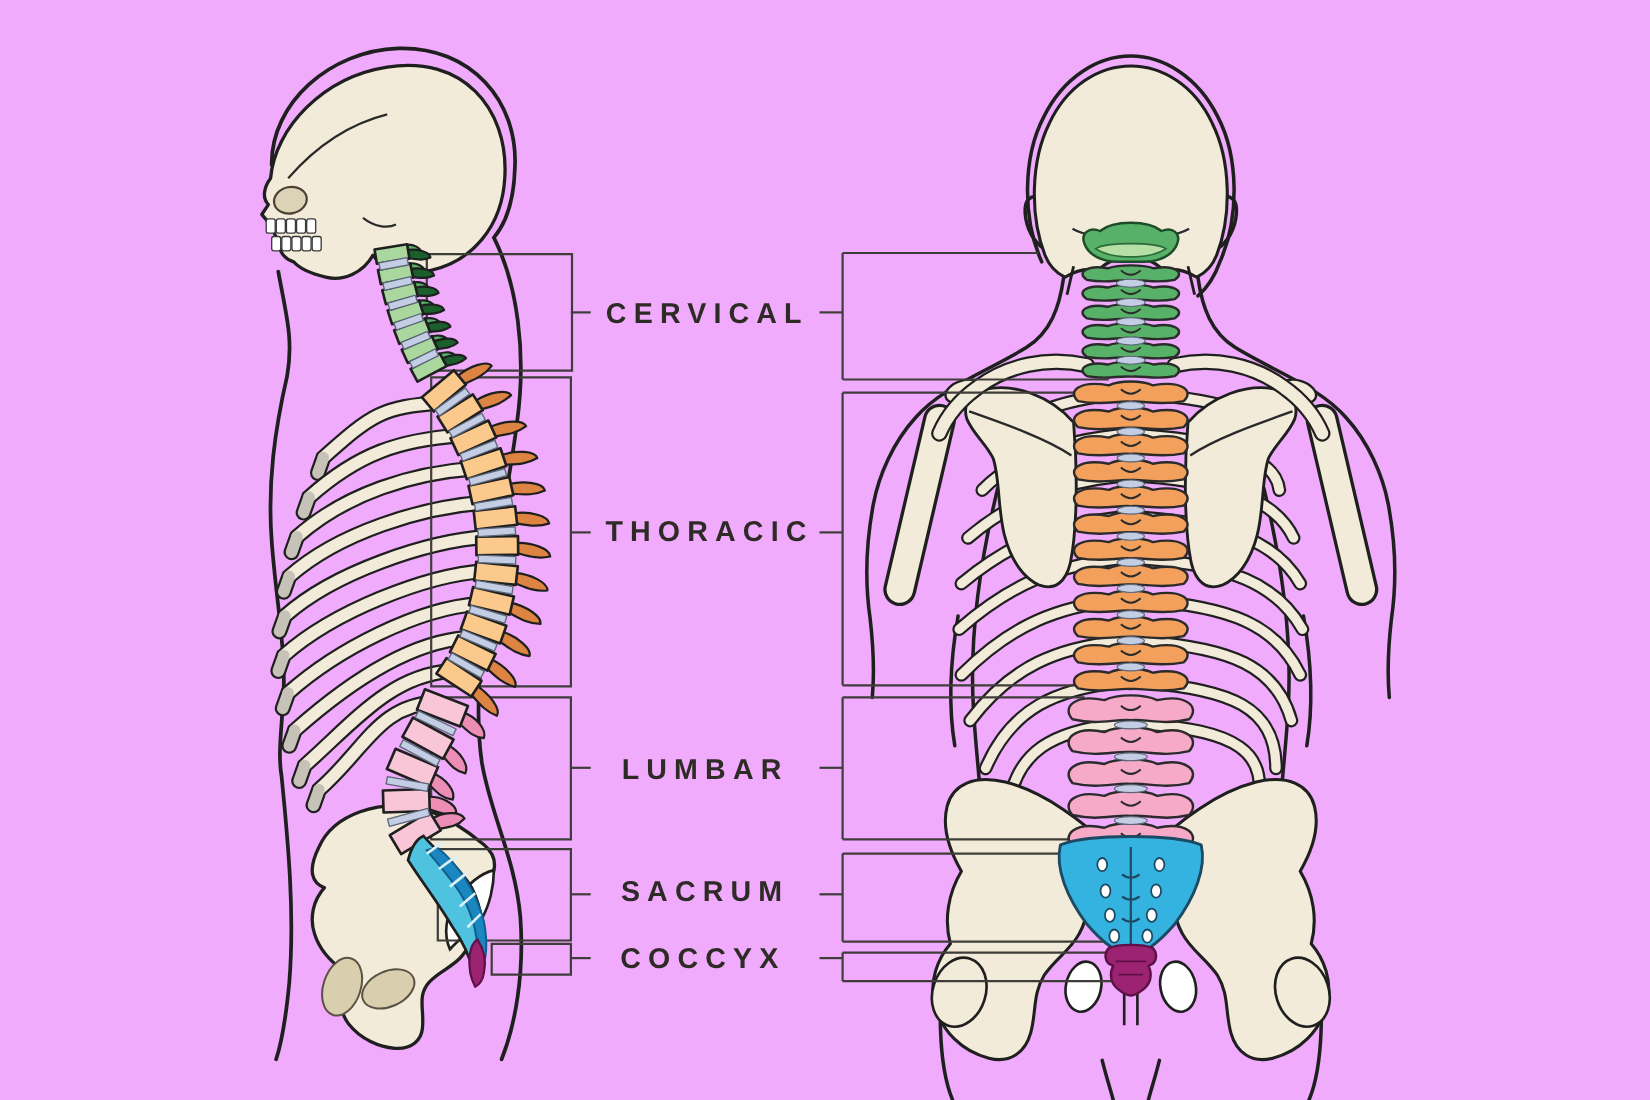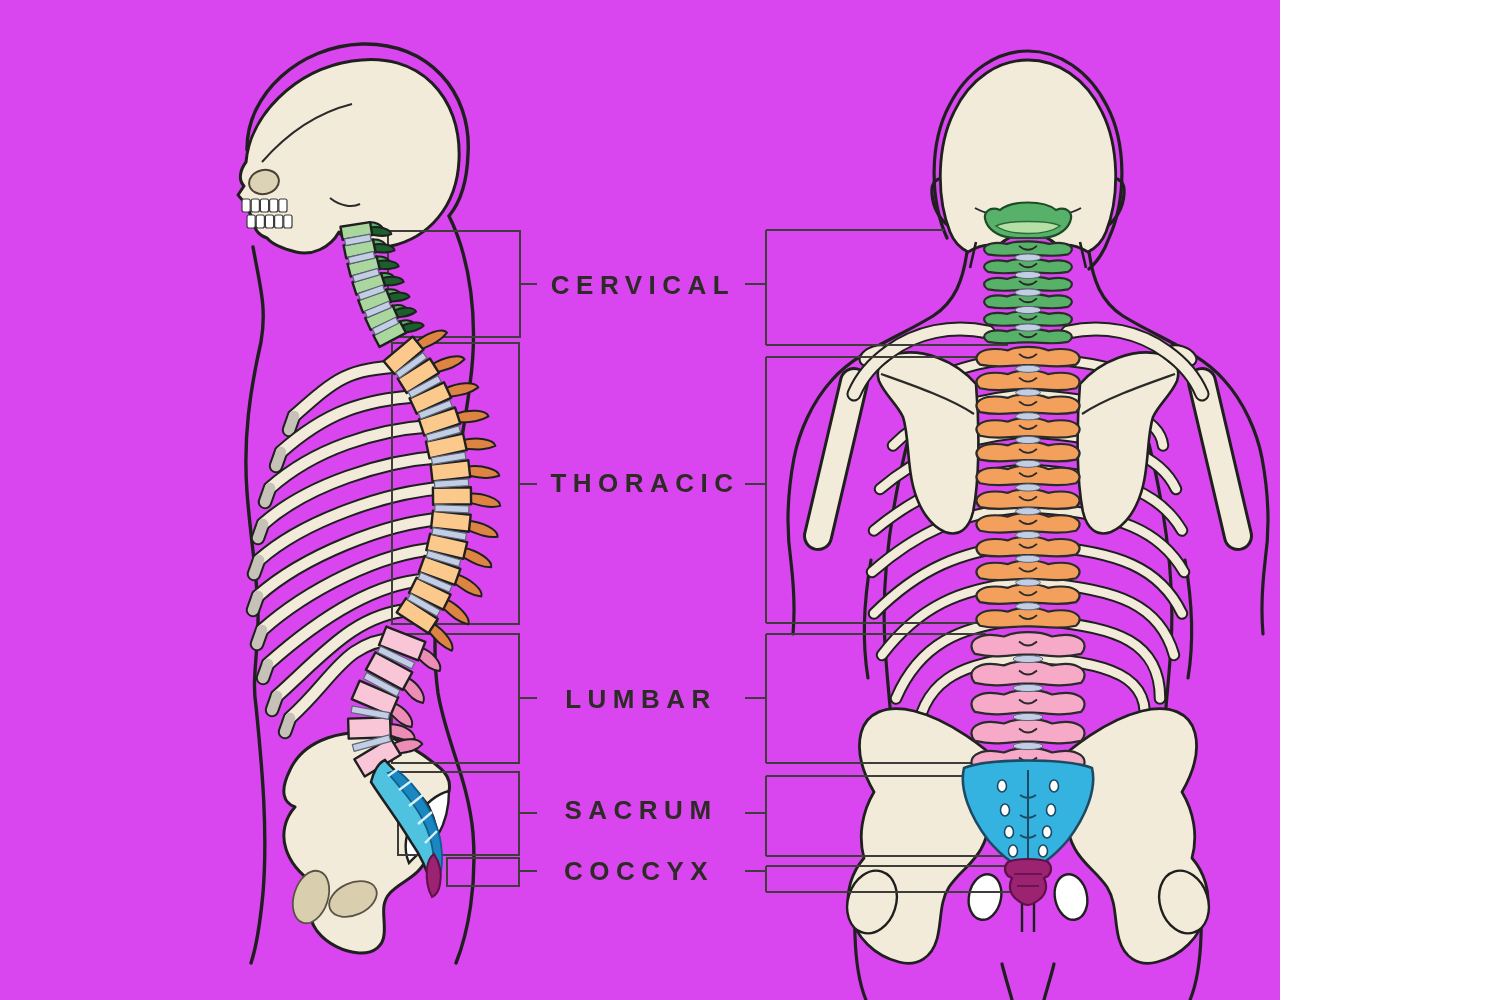--- a/index.html
+++ b/index.html
@@ -1,16 +1,16 @@
 <!DOCTYPE html>
 <html><head>
 <meta charset="utf-8">
 <style>
   html,body{margin:0;padding:0;background:#ffffff;}
-  .stage{width:1280px;height:1000px;position:relative;background:#d946ef;overflow:hidden;
+  .stage{width:1500px;height:1000px;position:relative;background:#f0abfc;overflow:hidden;
          font-family:"Liberation Sans", sans-serif;}
   svg{display:block;}
   text.region-label{font-family:"Liberation Sans", sans-serif;font-size:26px;font-weight:bold;
                     letter-spacing:6.5px;}
 </style>
 </head>
 <body>
 
 <div class="stage">
 <svg id="diagram" viewBox="0 0 1500 1000" width="1500" height="1000">

